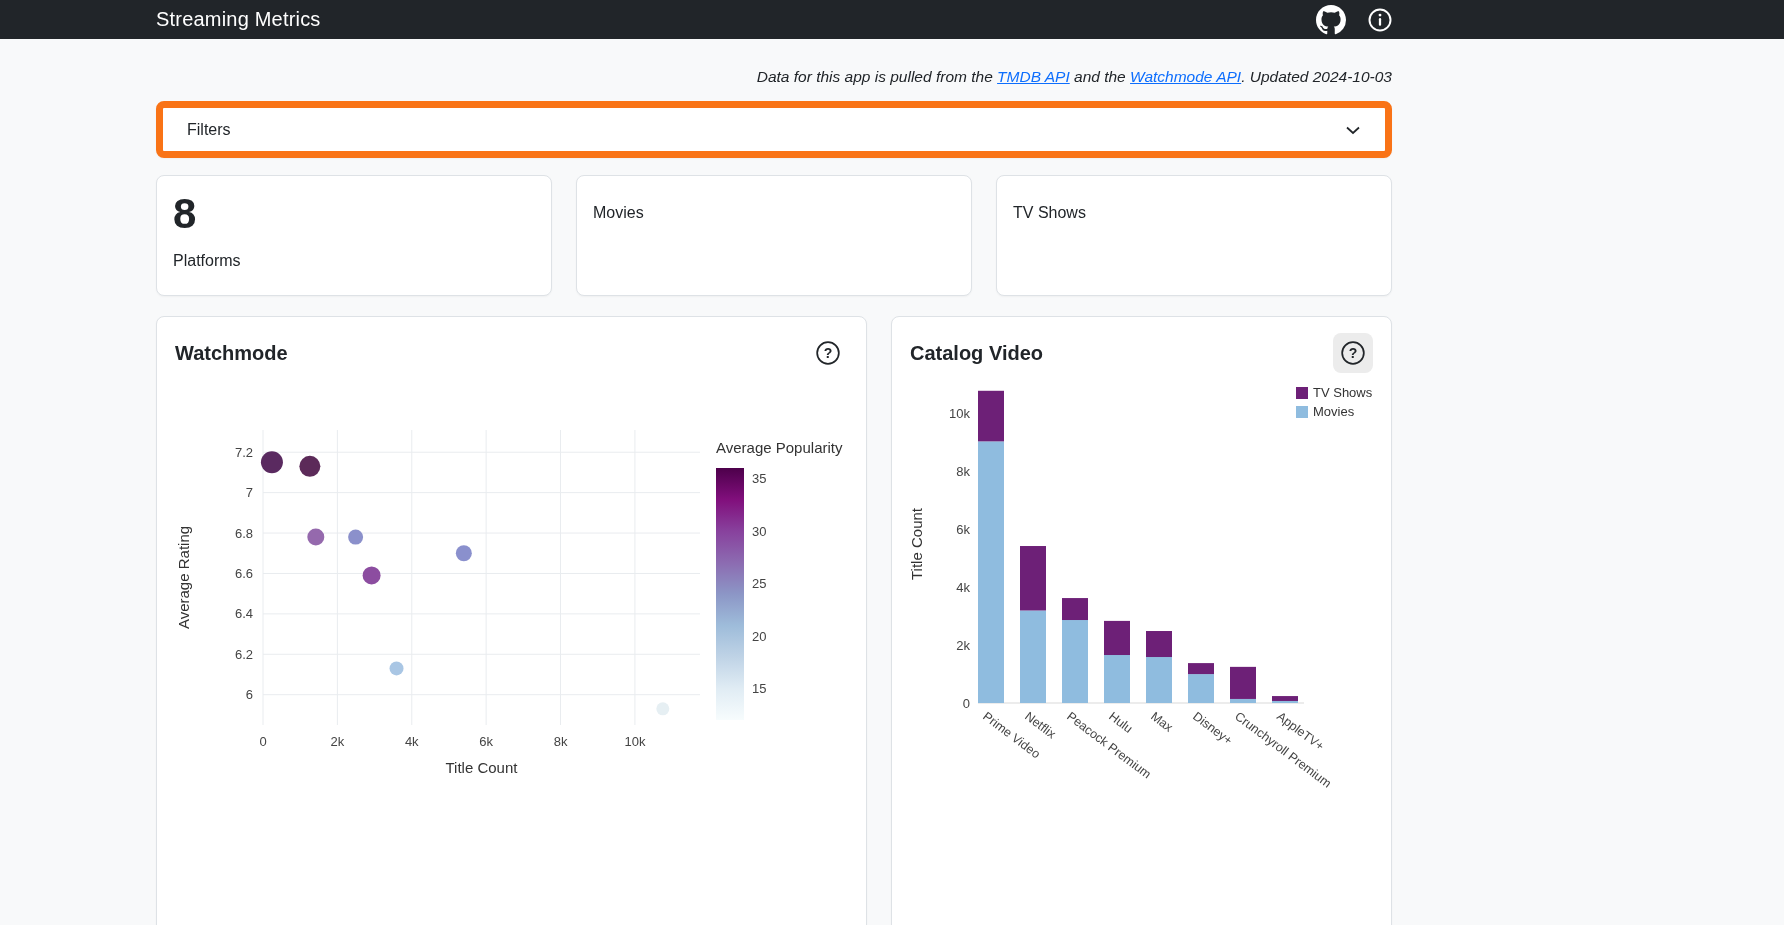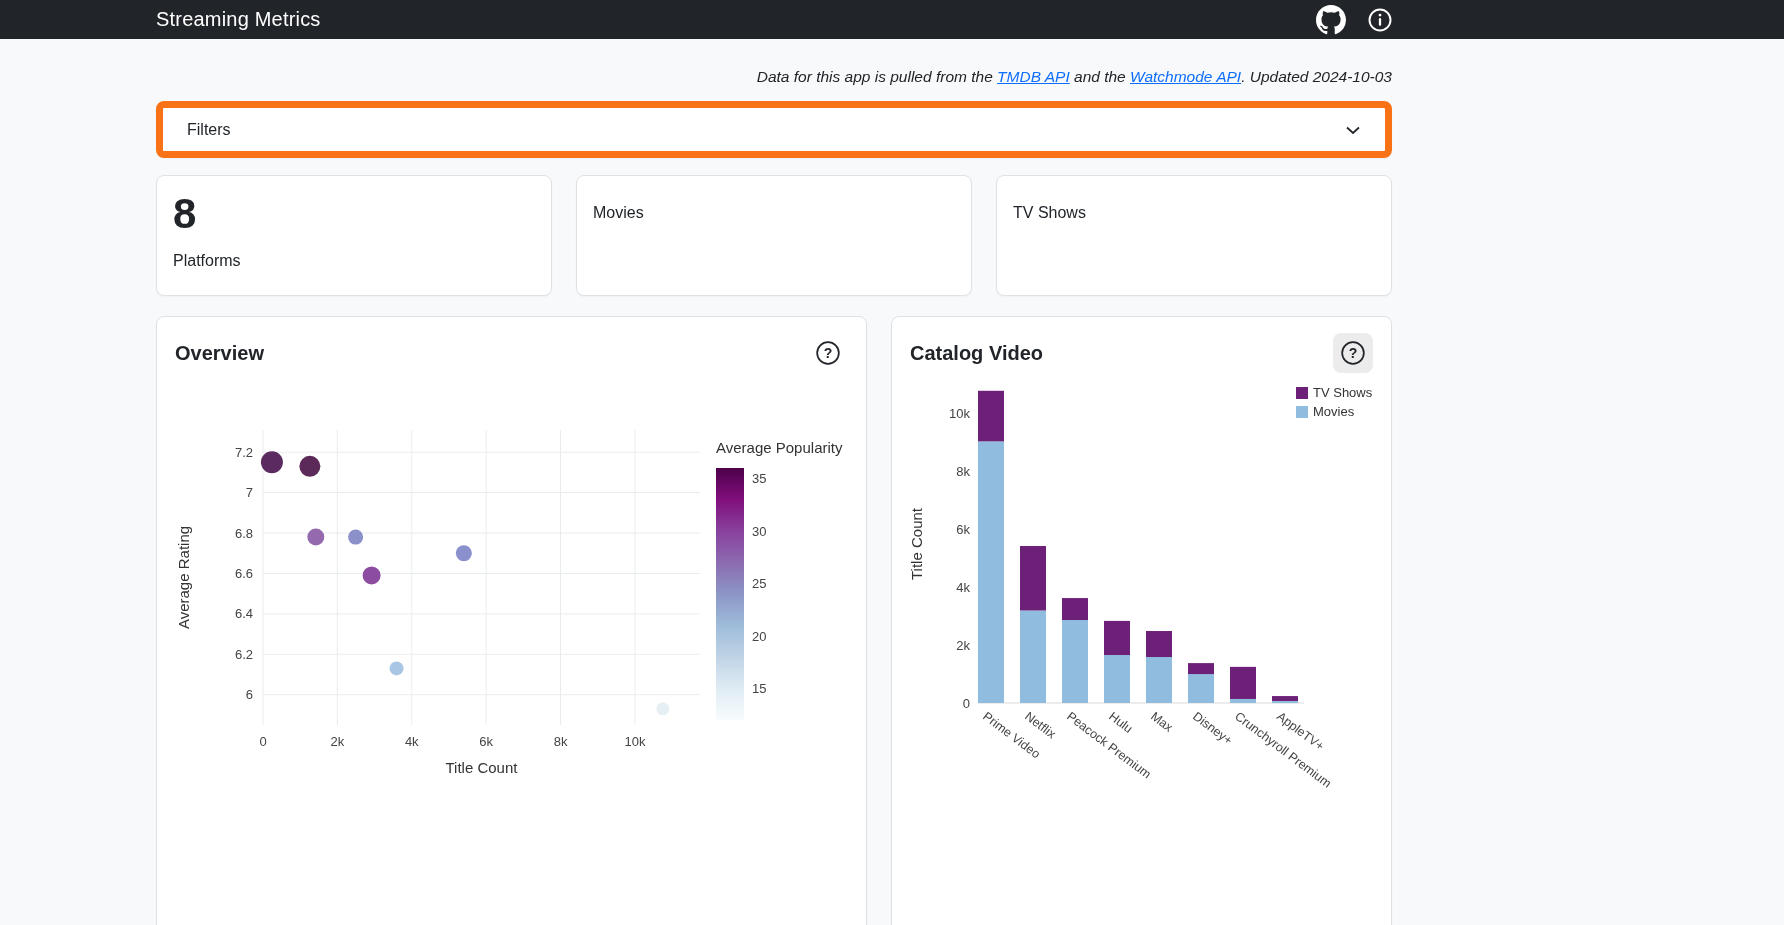--- a/index.html
+++ b/index.html
@@ -106,21 +106,21 @@
     </div>
     <div class="stat-card">
       <div class="stat-label">TV Shows</div>
     </div>
   </div>
 
   <div class="charts-row">
 
     <div class="chart-card overview">
       <div class="chart-header">
-        <span class="chart-title">Overview</span>
+        <span class="chart-title">Watchmode</span>
         <button class="help-btn">
           <svg width="26" height="26" viewBox="0 0 24 24">
             <circle cx="12" cy="12" r="10" fill="none" stroke="#212529" stroke-width="1.6"></circle>
             <text x="12" y="16.5" text-anchor="middle" font-size="13" font-weight="bold" fill="#212529">?</text>
           </svg>
         </button>
       </div>
       <svg id="overview-chart" class="chart-svg" width="695" height="430">
           <line x1="106" x2="106" y1="47" y2="342" stroke="#e9ecef" stroke-width="1"></line>
           <text x="106" y="363" text-anchor="middle" fill="#444444" font-size="13">0</text>

